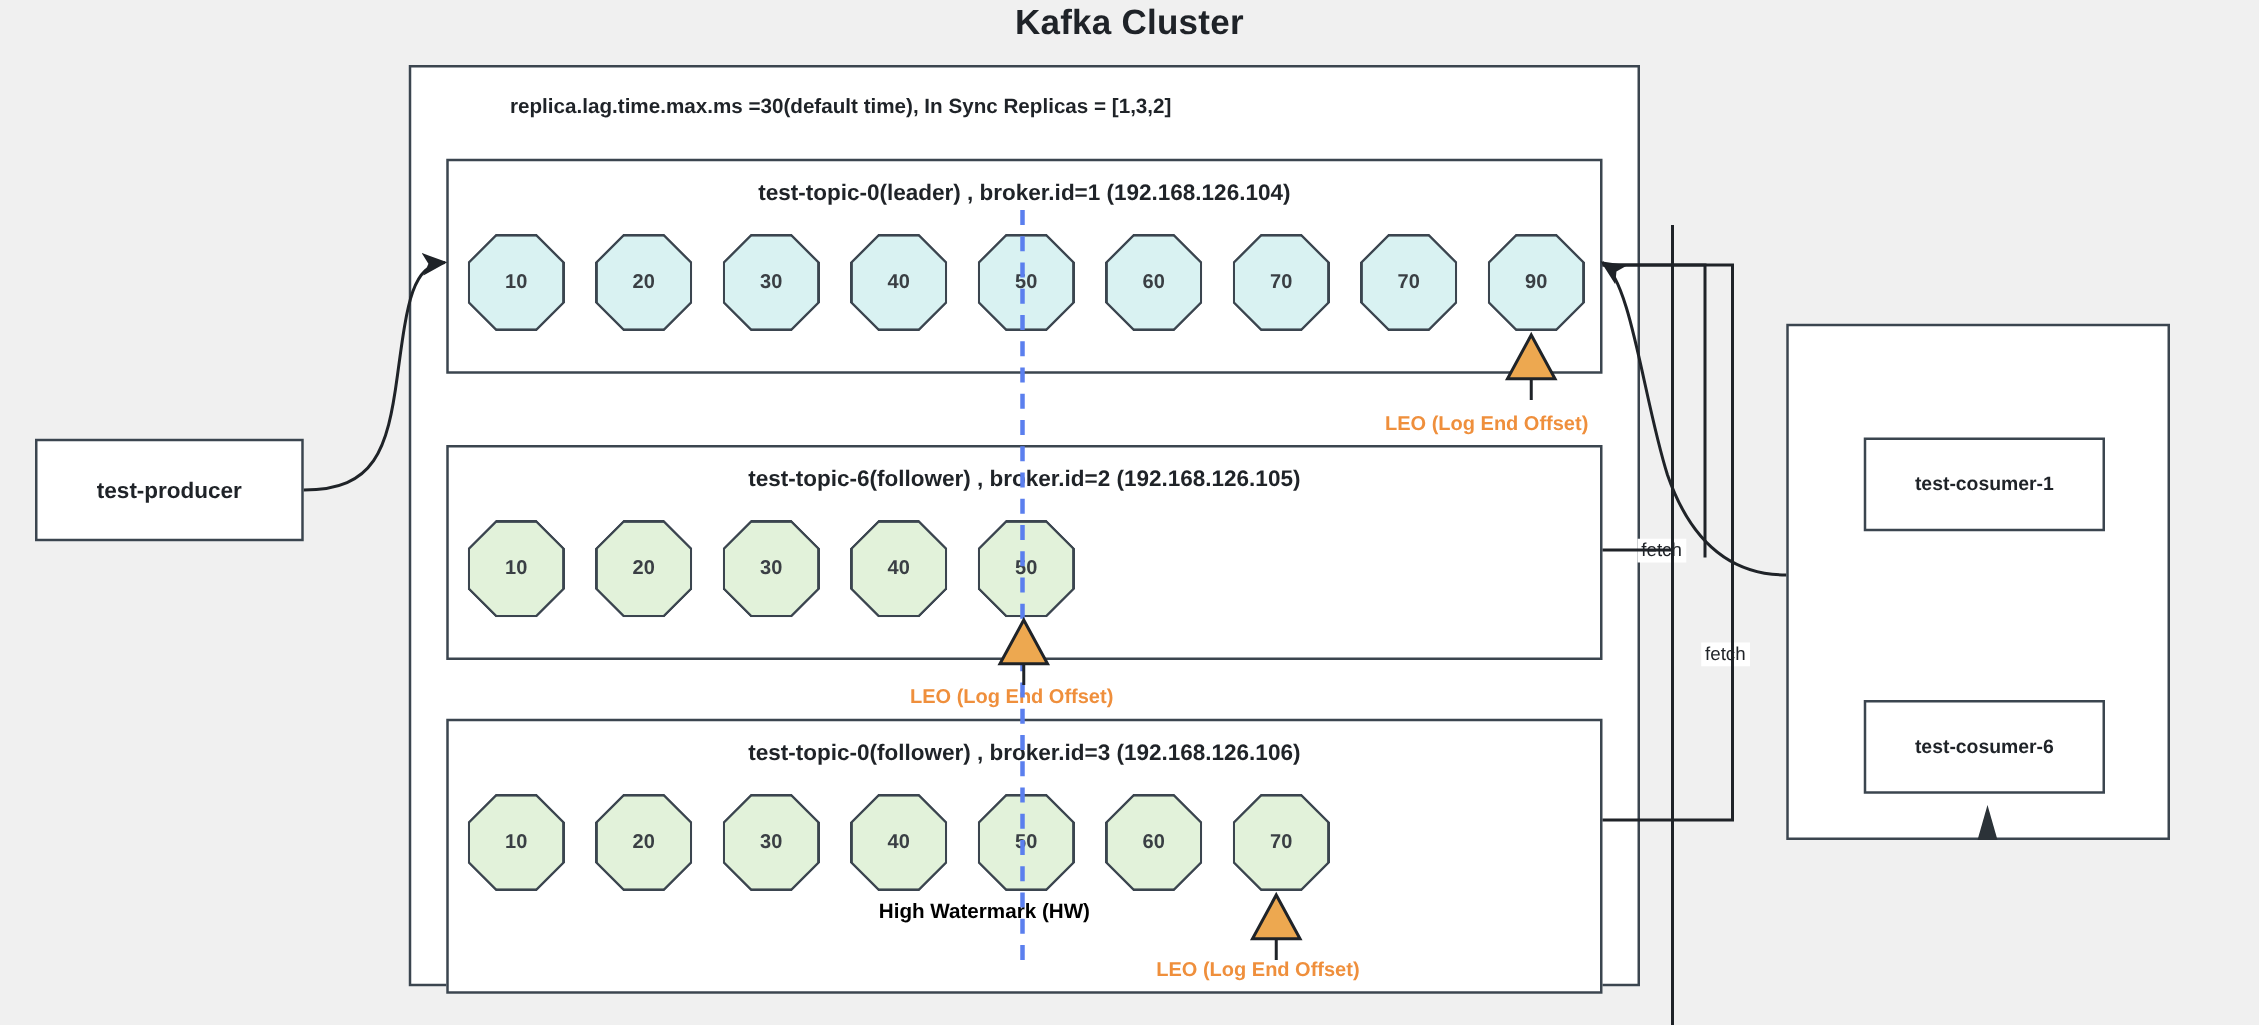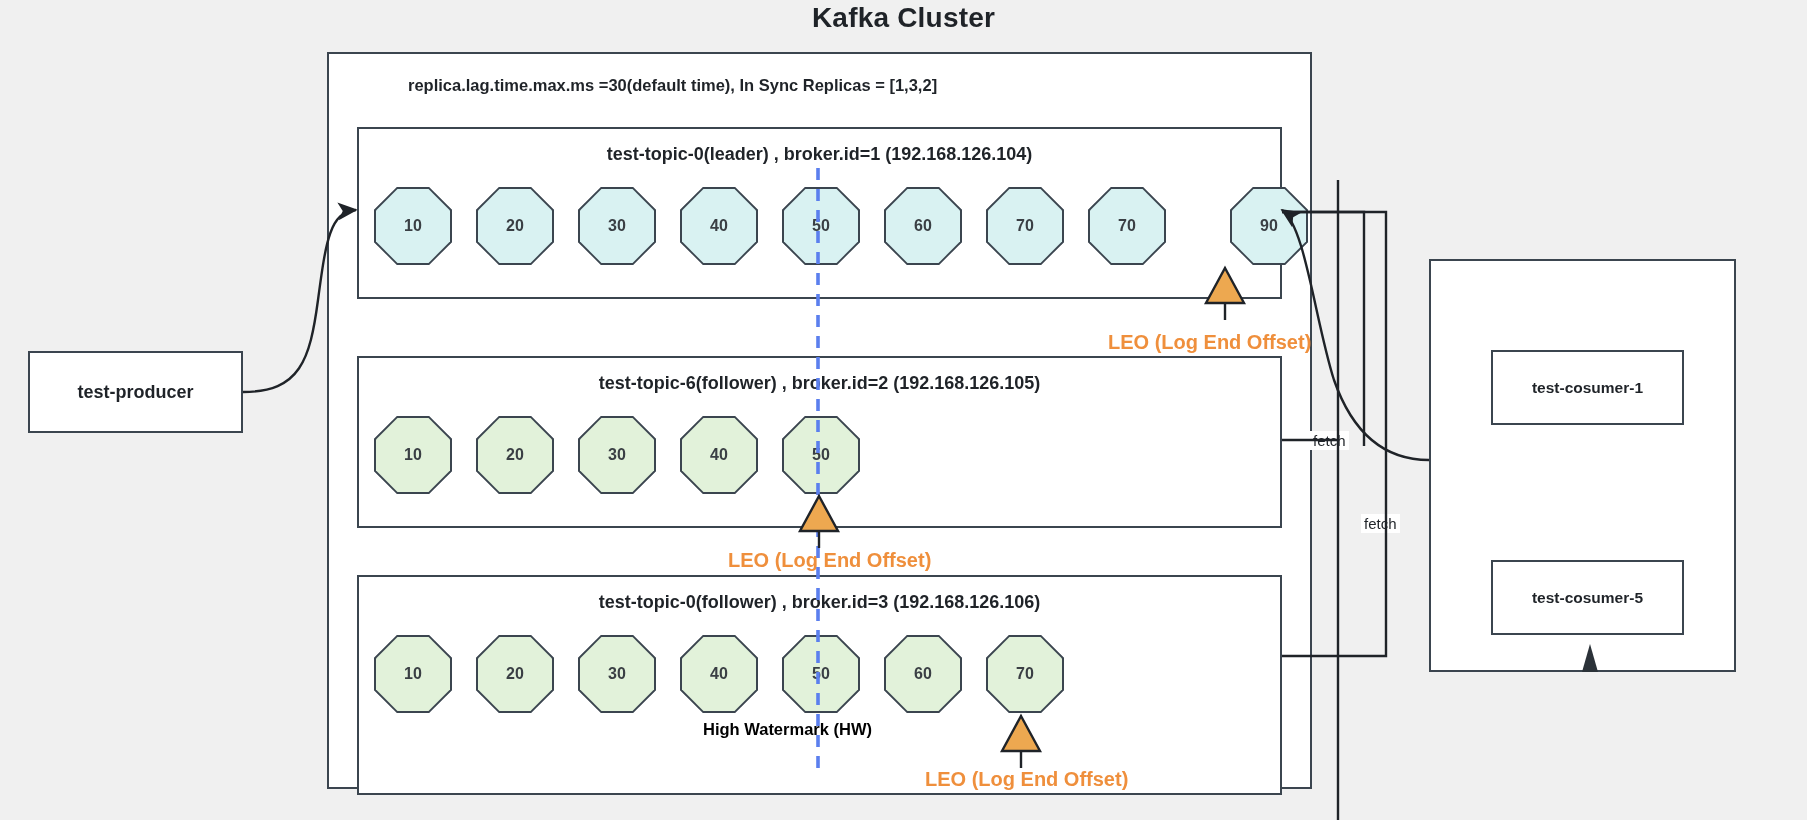--- a/index.html
+++ b/index.html
@@ -164,21 +164,21 @@
     font-size: 15.5px;
     font-weight: bold;
     color: #1f2328;
   }
   #consumer-1 { top: 89px; align-items: center; }
   #consumer-2 { top: 191px; }
   #consumer-3 { top: 299px; }
 
   
   .leo-label {
-    font-size: 20px;
+    font-size: 16px;
     font-weight: bold;
     color: #ef8f3c;
     white-space: nowrap;
   }
   #leo-label-1 { left: 1108px; top: 331px; }
   #leo-label-2 { left: 728px; top: 549px; }
   #leo-label-3 { left: 925px; top: 768px; }
 
   #hw-label {
     left: 703px;
@@ -254,21 +254,21 @@
         <div class="octagon" style="left: 612px;">
           <div class="oct-border" style="background: rgb(59, 69, 79);"></div>
           <div class="oct-inner" style="background: rgb(217, 242, 242);"></div>
           <span class="oct-label">70</span>
         </div>
         <div class="octagon" style="left: 714px;">
           <div class="oct-border" style="background: rgb(59, 69, 79);"></div>
           <div class="oct-inner" style="background: rgb(217, 242, 242);"></div>
           <span class="oct-label">70</span>
         </div>
-        <div class="octagon" style="left: 856px;">
+        <div class="octagon" style="left: 816px;">
           <div class="oct-border" style="background: rgb(59, 69, 79);"></div>
           <div class="oct-inner" style="background: rgb(217, 242, 242);"></div>
           <span class="oct-label">90</span>
         </div>
       </div>
   </div>
 
   <div class="abs broker-box" id="broker-2">
     <div class="broker-title">test-topic-6(follower) , broker.id=2 (192.168.126.105)</div>
     <div class="offset-row" id="offsets-2">
@@ -343,21 +343,21 @@
 
   <div class="abs" id="producer-box">
     <span>test-producer</span>
   </div>
 
   <div class="abs" id="consumer-group-box">
     <div class="consumer-box" id="consumer-1">
       <span>test-cosumer-1</span>
     </div>
     <div class="consumer-box" id="consumer-3">
-      <span>test-cosumer-5</span>
+      <span>test-cosumer-6</span>
     </div>
   </div>
 
   <div class="abs leo-label" id="leo-label-1">LEO (Log End Offset)</div>
   <div class="abs leo-label" id="leo-label-2">LEO (Log End Offset)</div>
   <div class="abs leo-label" id="leo-label-3">LEO (Log End Offset)</div>
   <div class="abs" id="hw-label">High Watermark  (HW)</div>
 
   <div class="abs fetch-label" id="fetch-label-1">fetch</div>
   <div class="abs fetch-label" id="fetch-label-2">fetch</div>

